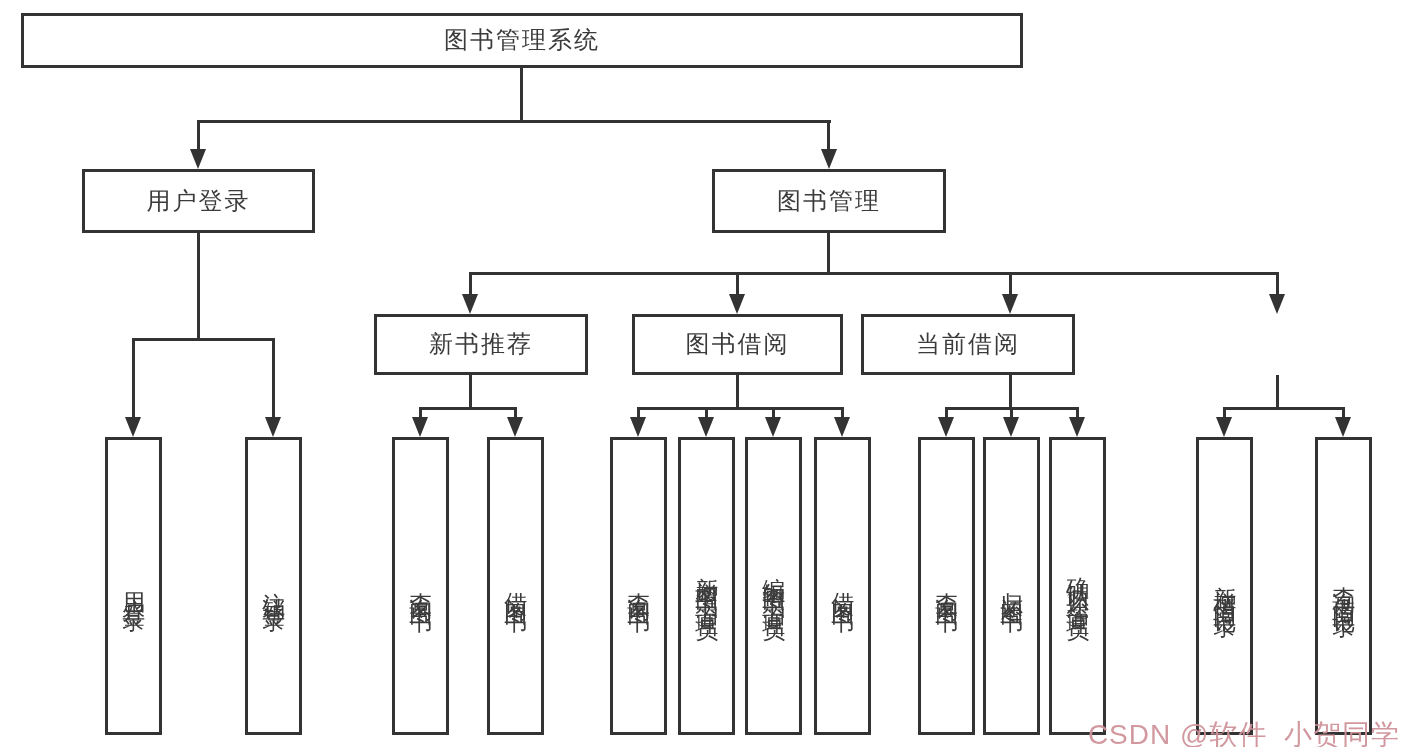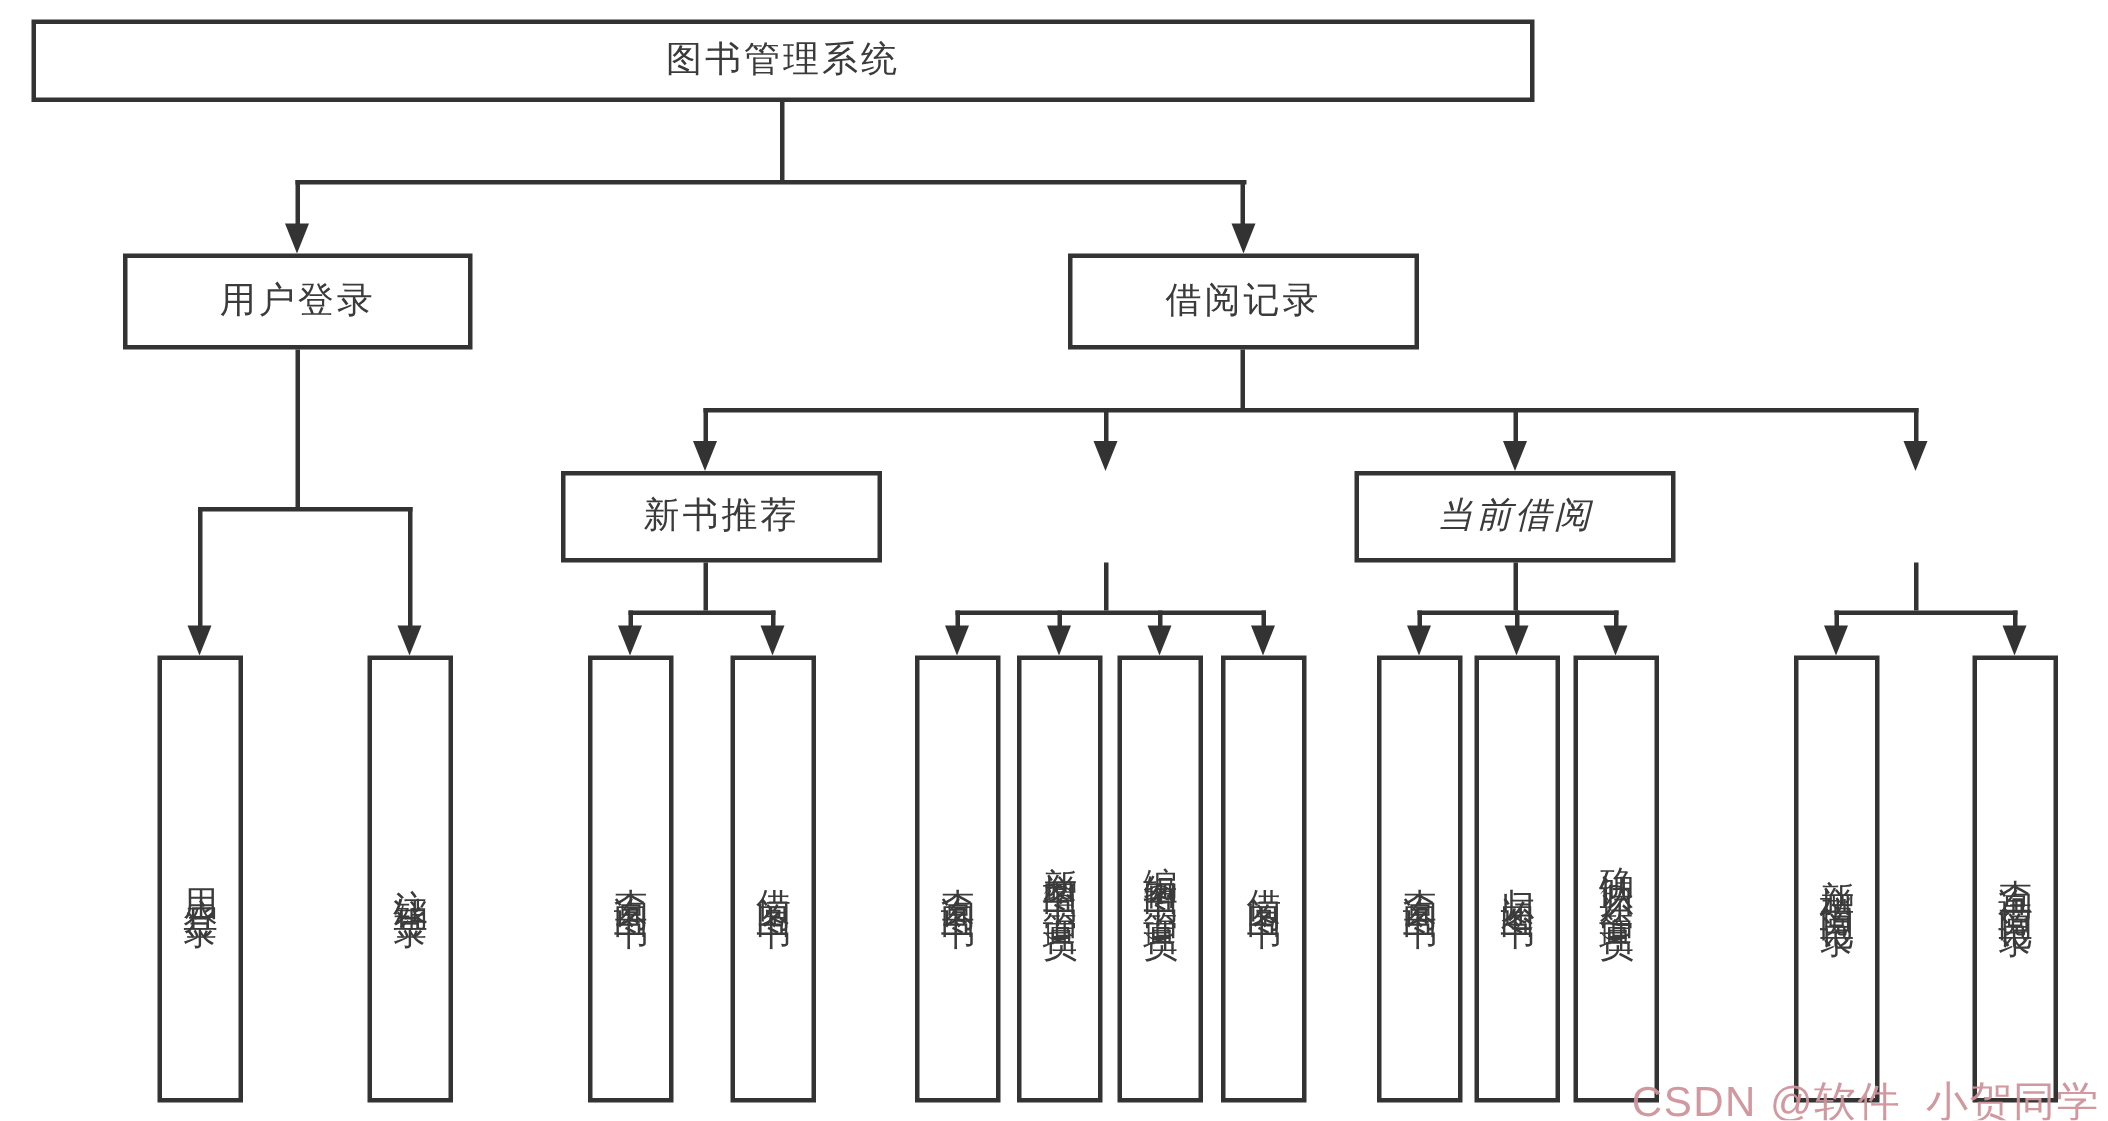--- a/index.html
+++ b/index.html
@@ -55,42 +55,43 @@
   <div class="box" style="left:21px;top:13px;width:1002px;height:55px;">图书管理系统</div>
 
   <div class="vline" style="left:520px;top:68px;height:52px;"></div>
   <div class="hline" style="left:197px;top:120px;width:634px;"></div>
   <div class="vline" style="left:197px;top:120px;height:31px;"></div>
   <div class="arrow" style="left:190px;top:149px;"></div>
   <div class="vline" style="left:827px;top:120px;height:31px;"></div>
   <div class="arrow" style="left:821px;top:149px;"></div>
 
   <div class="box" style="left:82px;top:169px;width:233px;height:64px;">用户登录</div>
-  <div class="box" style="left:712px;top:169px;width:234px;height:64px;">借阅记录</div>
+  <div class="box" style="left:712px;top:169px;width:234px;height:64px;">图书管理</div>
 
   <div class="vline" style="left:197px;top:233px;height:105px;"></div>
   <div class="hline" style="left:132px;top:338px;width:143px;"></div>
   <div class="vline" style="left:132px;top:338px;height:80px;"></div>
   <div class="arrow" style="left:125px;top:417px;"></div>
   <div class="vline" style="left:272px;top:338px;height:80px;"></div>
   <div class="arrow" style="left:265px;top:417px;"></div>
 
   <div class="vline" style="left:827px;top:233px;height:39px;"></div>
   <div class="hline" style="left:469px;top:272px;width:810px;"></div>
   <div class="vline" style="left:469px;top:272px;height:24px;"></div>
   <div class="arrow" style="left:462px;top:294px;"></div>
   <div class="vline" style="left:736px;top:272px;height:24px;"></div>
   <div class="arrow" style="left:729px;top:294px;"></div>
   <div class="vline" style="left:1009px;top:272px;height:24px;"></div>
   <div class="arrow" style="left:1002px;top:294px;"></div>
   <div class="vline" style="left:1276px;top:272px;height:24px;"></div>
   <div class="arrow" style="left:1269px;top:294px;"></div>
 
   <div class="box" style="left:374px;top:314px;width:214px;height:61px;">新书推荐</div>
-  <div class="box" style="left:903px;top:314px;width:214px;height:61px;font-style:italic;">当前借阅</div>
+  <div class="box" style="left:632px;top:314px;width:211px;height:61px;">图书借阅</div>
+  <div class="box" style="left:861px;top:314px;width:214px;height:61px;">当前借阅</div>
 
   <div class="vline" style="left:469px;top:375px;height:32px;"></div>
   <div class="hline" style="left:419px;top:407px;width:98px;"></div>
   <div class="vline" style="left:419px;top:407px;height:12px;"></div>
   <div class="arrow" style="left:412px;top:417px;"></div>
   <div class="vline" style="left:514px;top:407px;height:12px;"></div>
   <div class="arrow" style="left:507px;top:417px;"></div>
 
   <div class="vline" style="left:736px;top:375px;height:32px;"></div>
   <div class="hline" style="left:637px;top:407px;width:207px;"></div>

